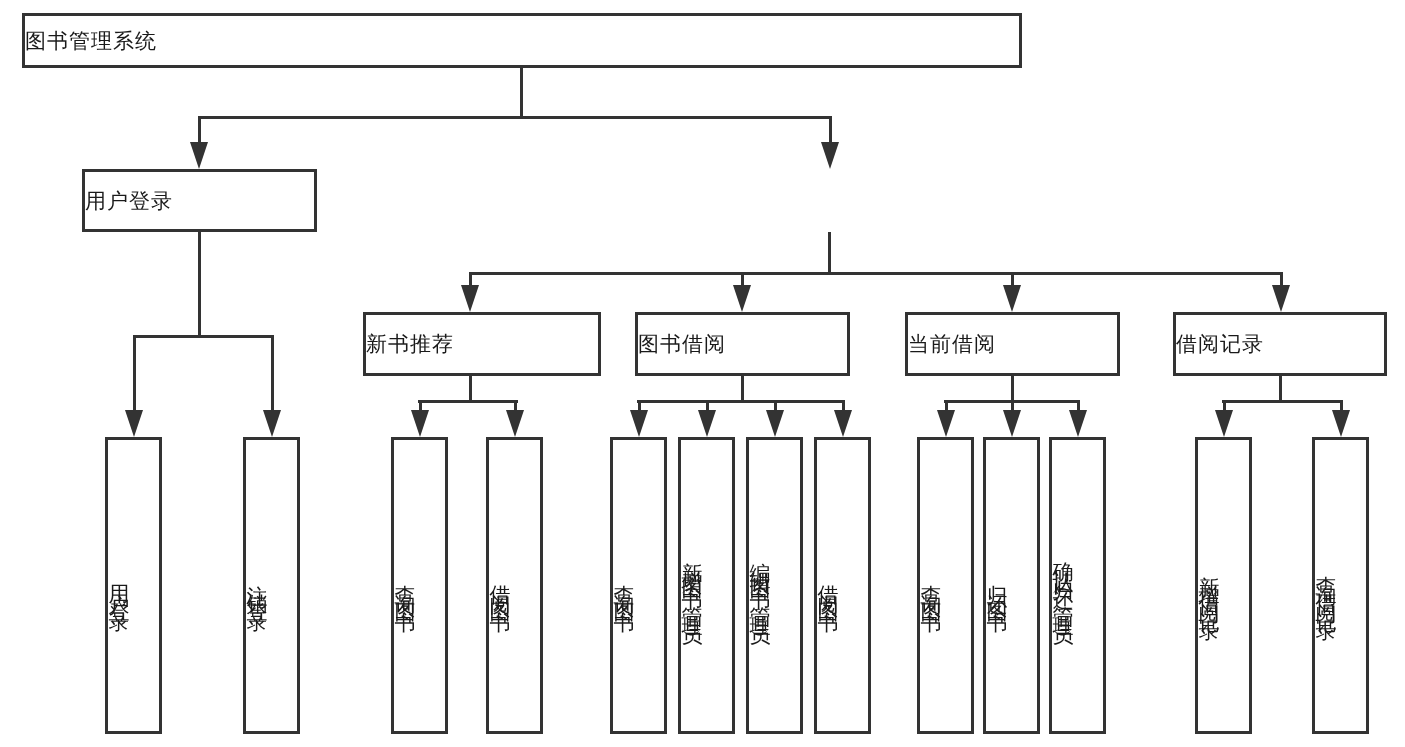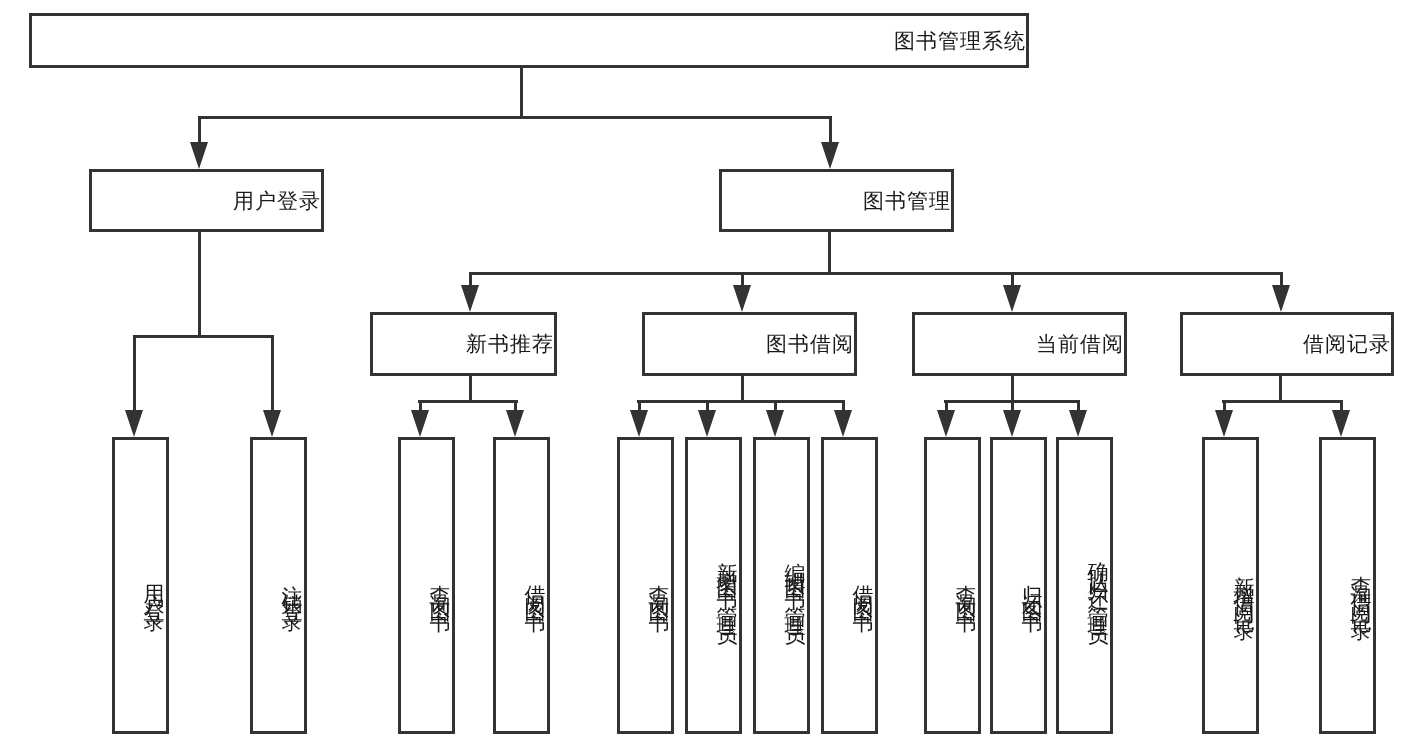--- a/index.html
+++ b/index.html
@@ -15,23 +15,22 @@
     background: var(--background, #ffffff);
     overflow: hidden;
   }
   .box {
     position: absolute;
     box-sizing: border-box;
     background: var(--box_background, #ffffff);
     border: 3px solid var(--line, #333333);
     display: flex;
     align-items: center;
-    justify-content: flex-end;
+    justify-content: flex-start;
     color: var(--text, #1a1a1a);
-    margin-left: 7px;
   }
   .box .hlabel {
     font-size: 21px;
     letter-spacing: 1px;
     white-space: nowrap;
   }
   .leaf .vlabel {
     writing-mode: vertical-lr;
     text-orientation: mixed;
     font-size: 21px;
@@ -79,44 +78,41 @@
 
   <div class="vl" style="left:520px;top:68px;height:50px"></div>
   <div class="hl" style="left:198px;top:116px;width:634px"></div>
   <div class="vl" style="left:198px;top:116px;height:30px"></div>
   <div class="arr" style="left:190px;top:142px"></div>
   <div class="vl" style="left:829px;top:116px;height:30px"></div>
   <div class="arr" style="left:821px;top:142px"></div>
 
   <div class="box" style="left:82px;top:169px;width:235px;height:63px">
     <span class="hlabel">用户登录</span>
-  </div>
-  <div class="box" style="left:712px;top:169px;width:235px;height:63px">
-    <span class="hlabel">图书管理</span>
   </div>
 
   <div class="vl" style="left:198px;top:232px;height:105px"></div>
   <div class="hl" style="left:133px;top:335px;width:141px"></div>
   <div class="vl" style="left:133px;top:335px;height:80px"></div>
   <div class="arr" style="left:125px;top:410px"></div>
   <div class="vl" style="left:271px;top:335px;height:80px"></div>
   <div class="arr" style="left:263px;top:410px"></div>
 
   <div class="vl" style="left:828px;top:232px;height:43px"></div>
   <div class="hl" style="left:469px;top:272px;width:814px"></div>
   <div class="vl" style="left:469px;top:272px;height:16px"></div>
   <div class="arr" style="left:461px;top:285px"></div>
   <div class="vl" style="left:741px;top:272px;height:16px"></div>
   <div class="arr" style="left:733px;top:285px"></div>
   <div class="vl" style="left:1011px;top:272px;height:16px"></div>
   <div class="arr" style="left:1003px;top:285px"></div>
   <div class="vl" style="left:1280px;top:272px;height:16px"></div>
   <div class="arr" style="left:1272px;top:285px"></div>
 
-  <div class="box" style="left:363px;top:312px;width:187px;height:64px">
+  <div class="box" style="left:363px;top:312px;width:238px;height:64px">
     <span class="hlabel">新书推荐</span>
   </div>
   <div class="box" style="left:635px;top:312px;width:215px;height:64px">
     <span class="hlabel">图书借阅</span>
   </div>
   <div class="box" style="left:905px;top:312px;width:215px;height:64px">
     <span class="hlabel">当前借阅</span>
   </div>
   <div class="box" style="left:1173px;top:312px;width:214px;height:64px">
     <span class="hlabel">借阅记录</span>

